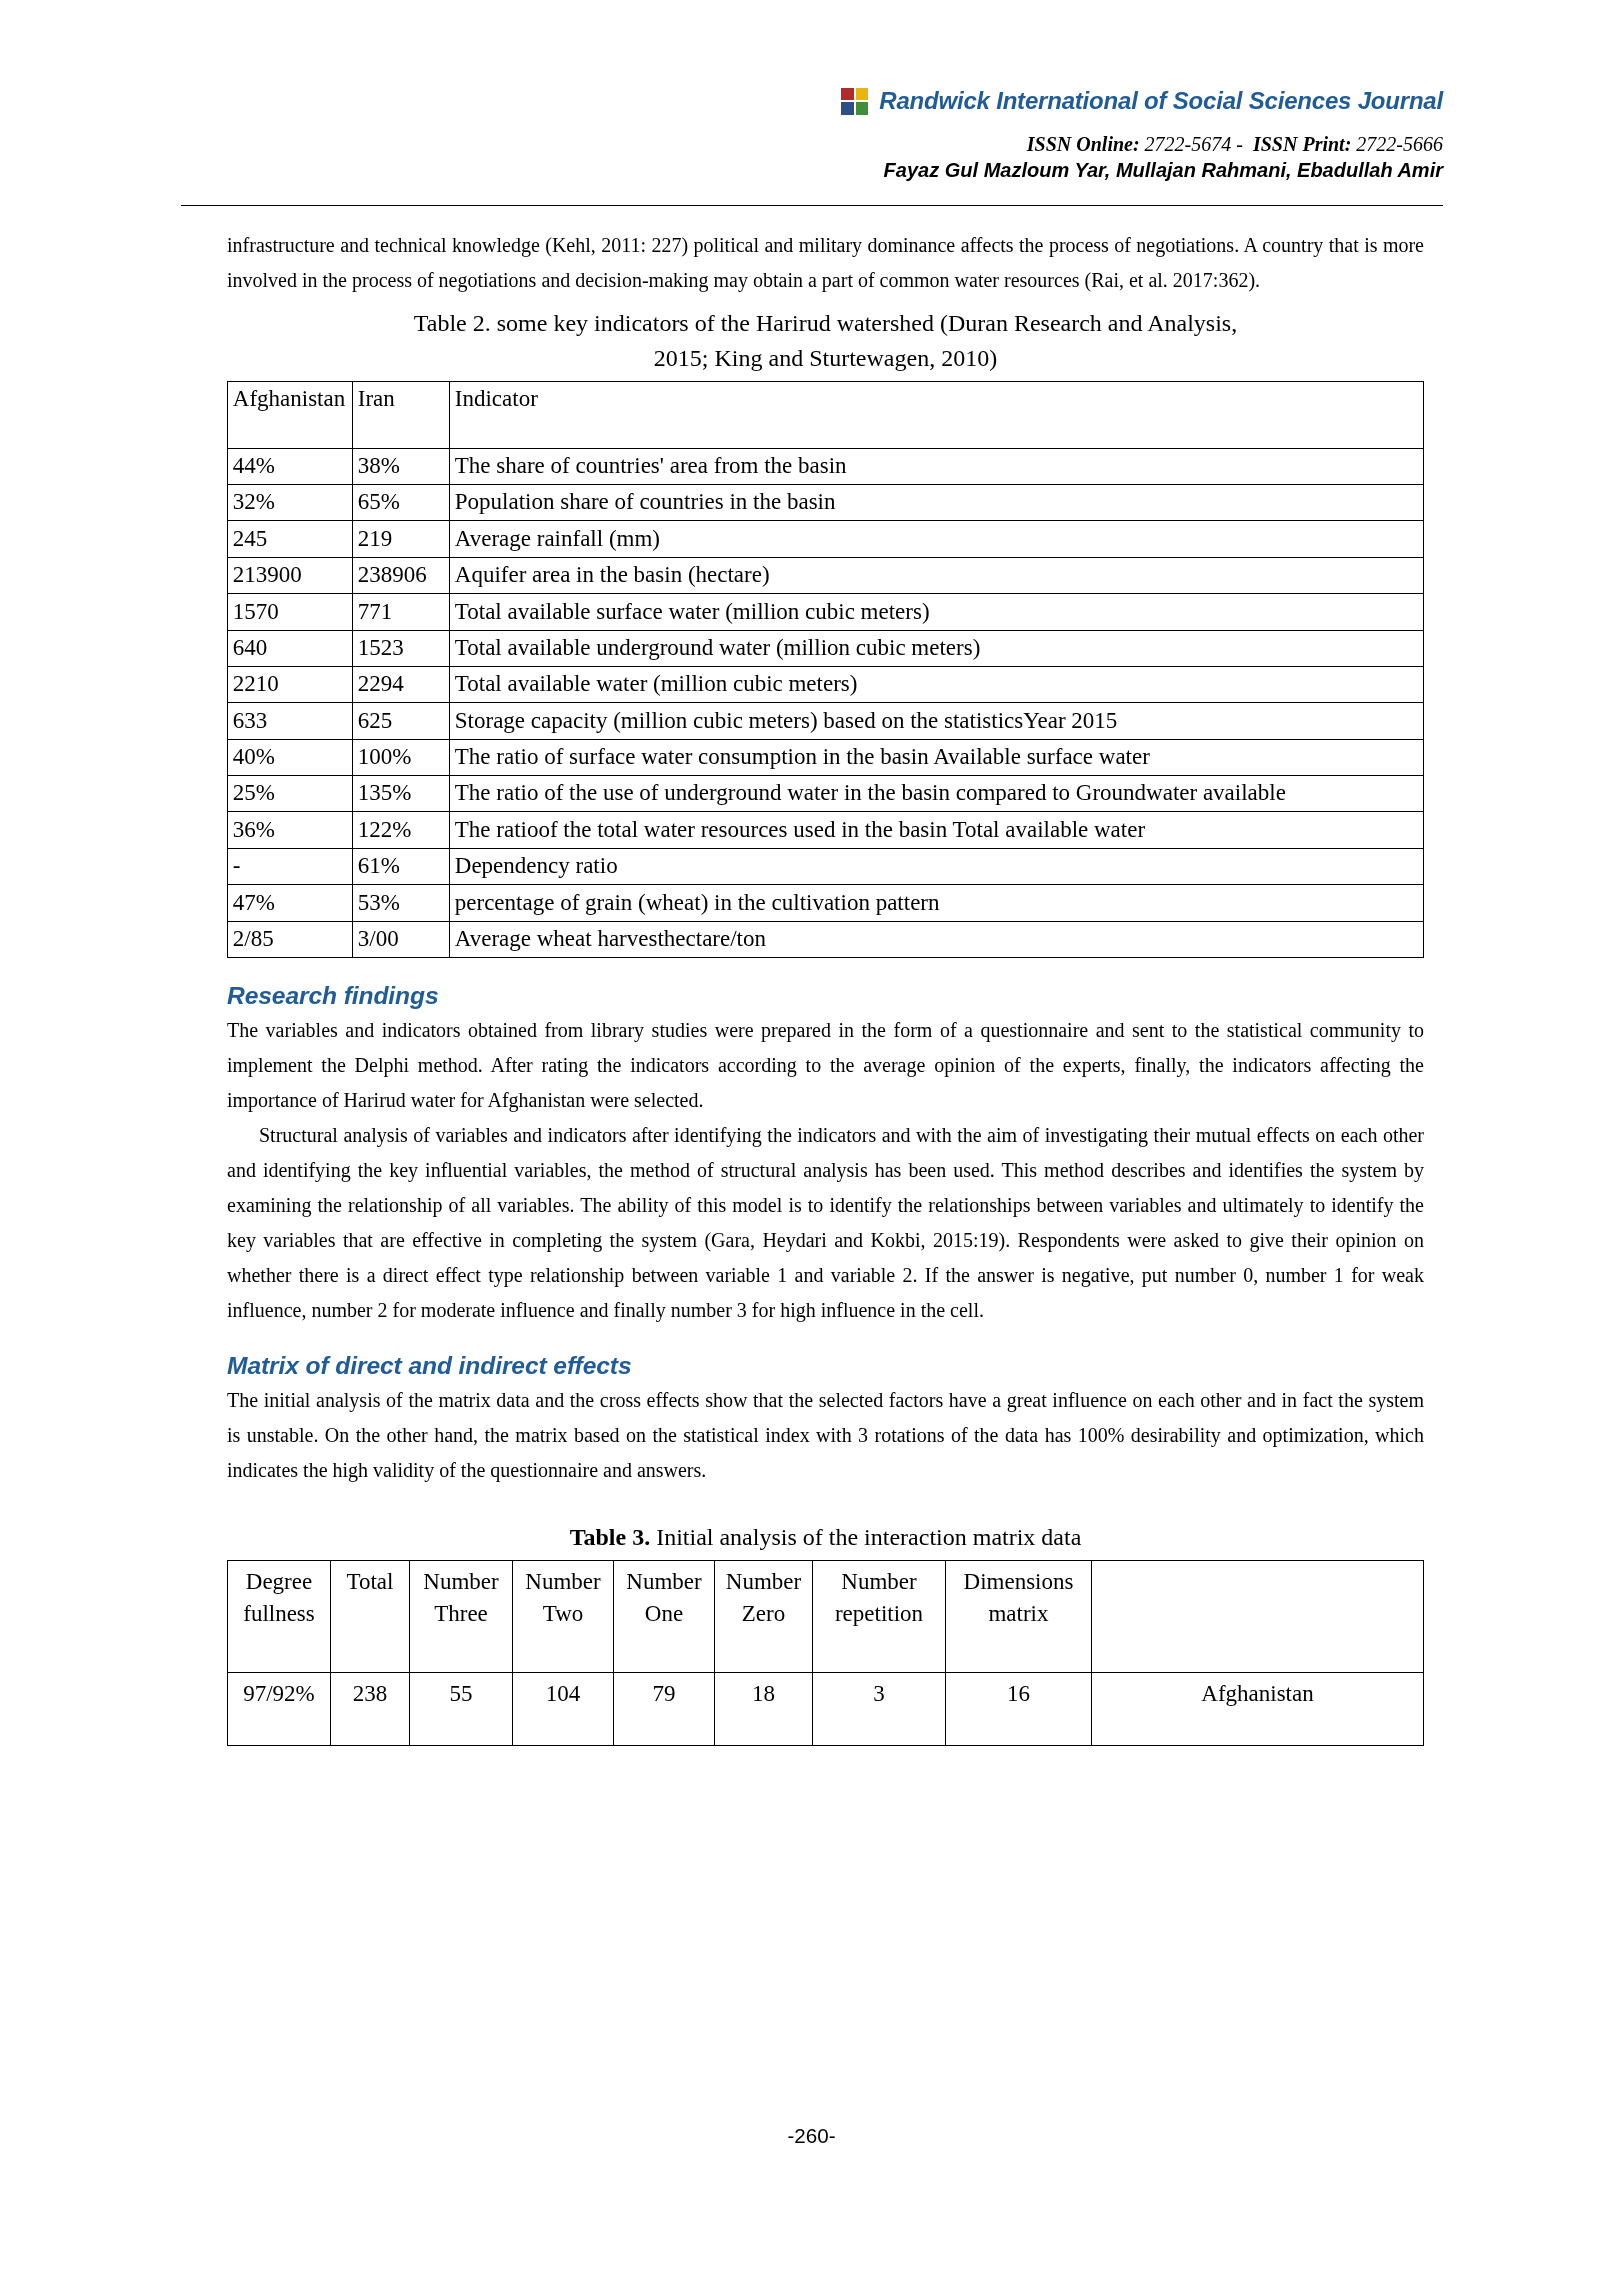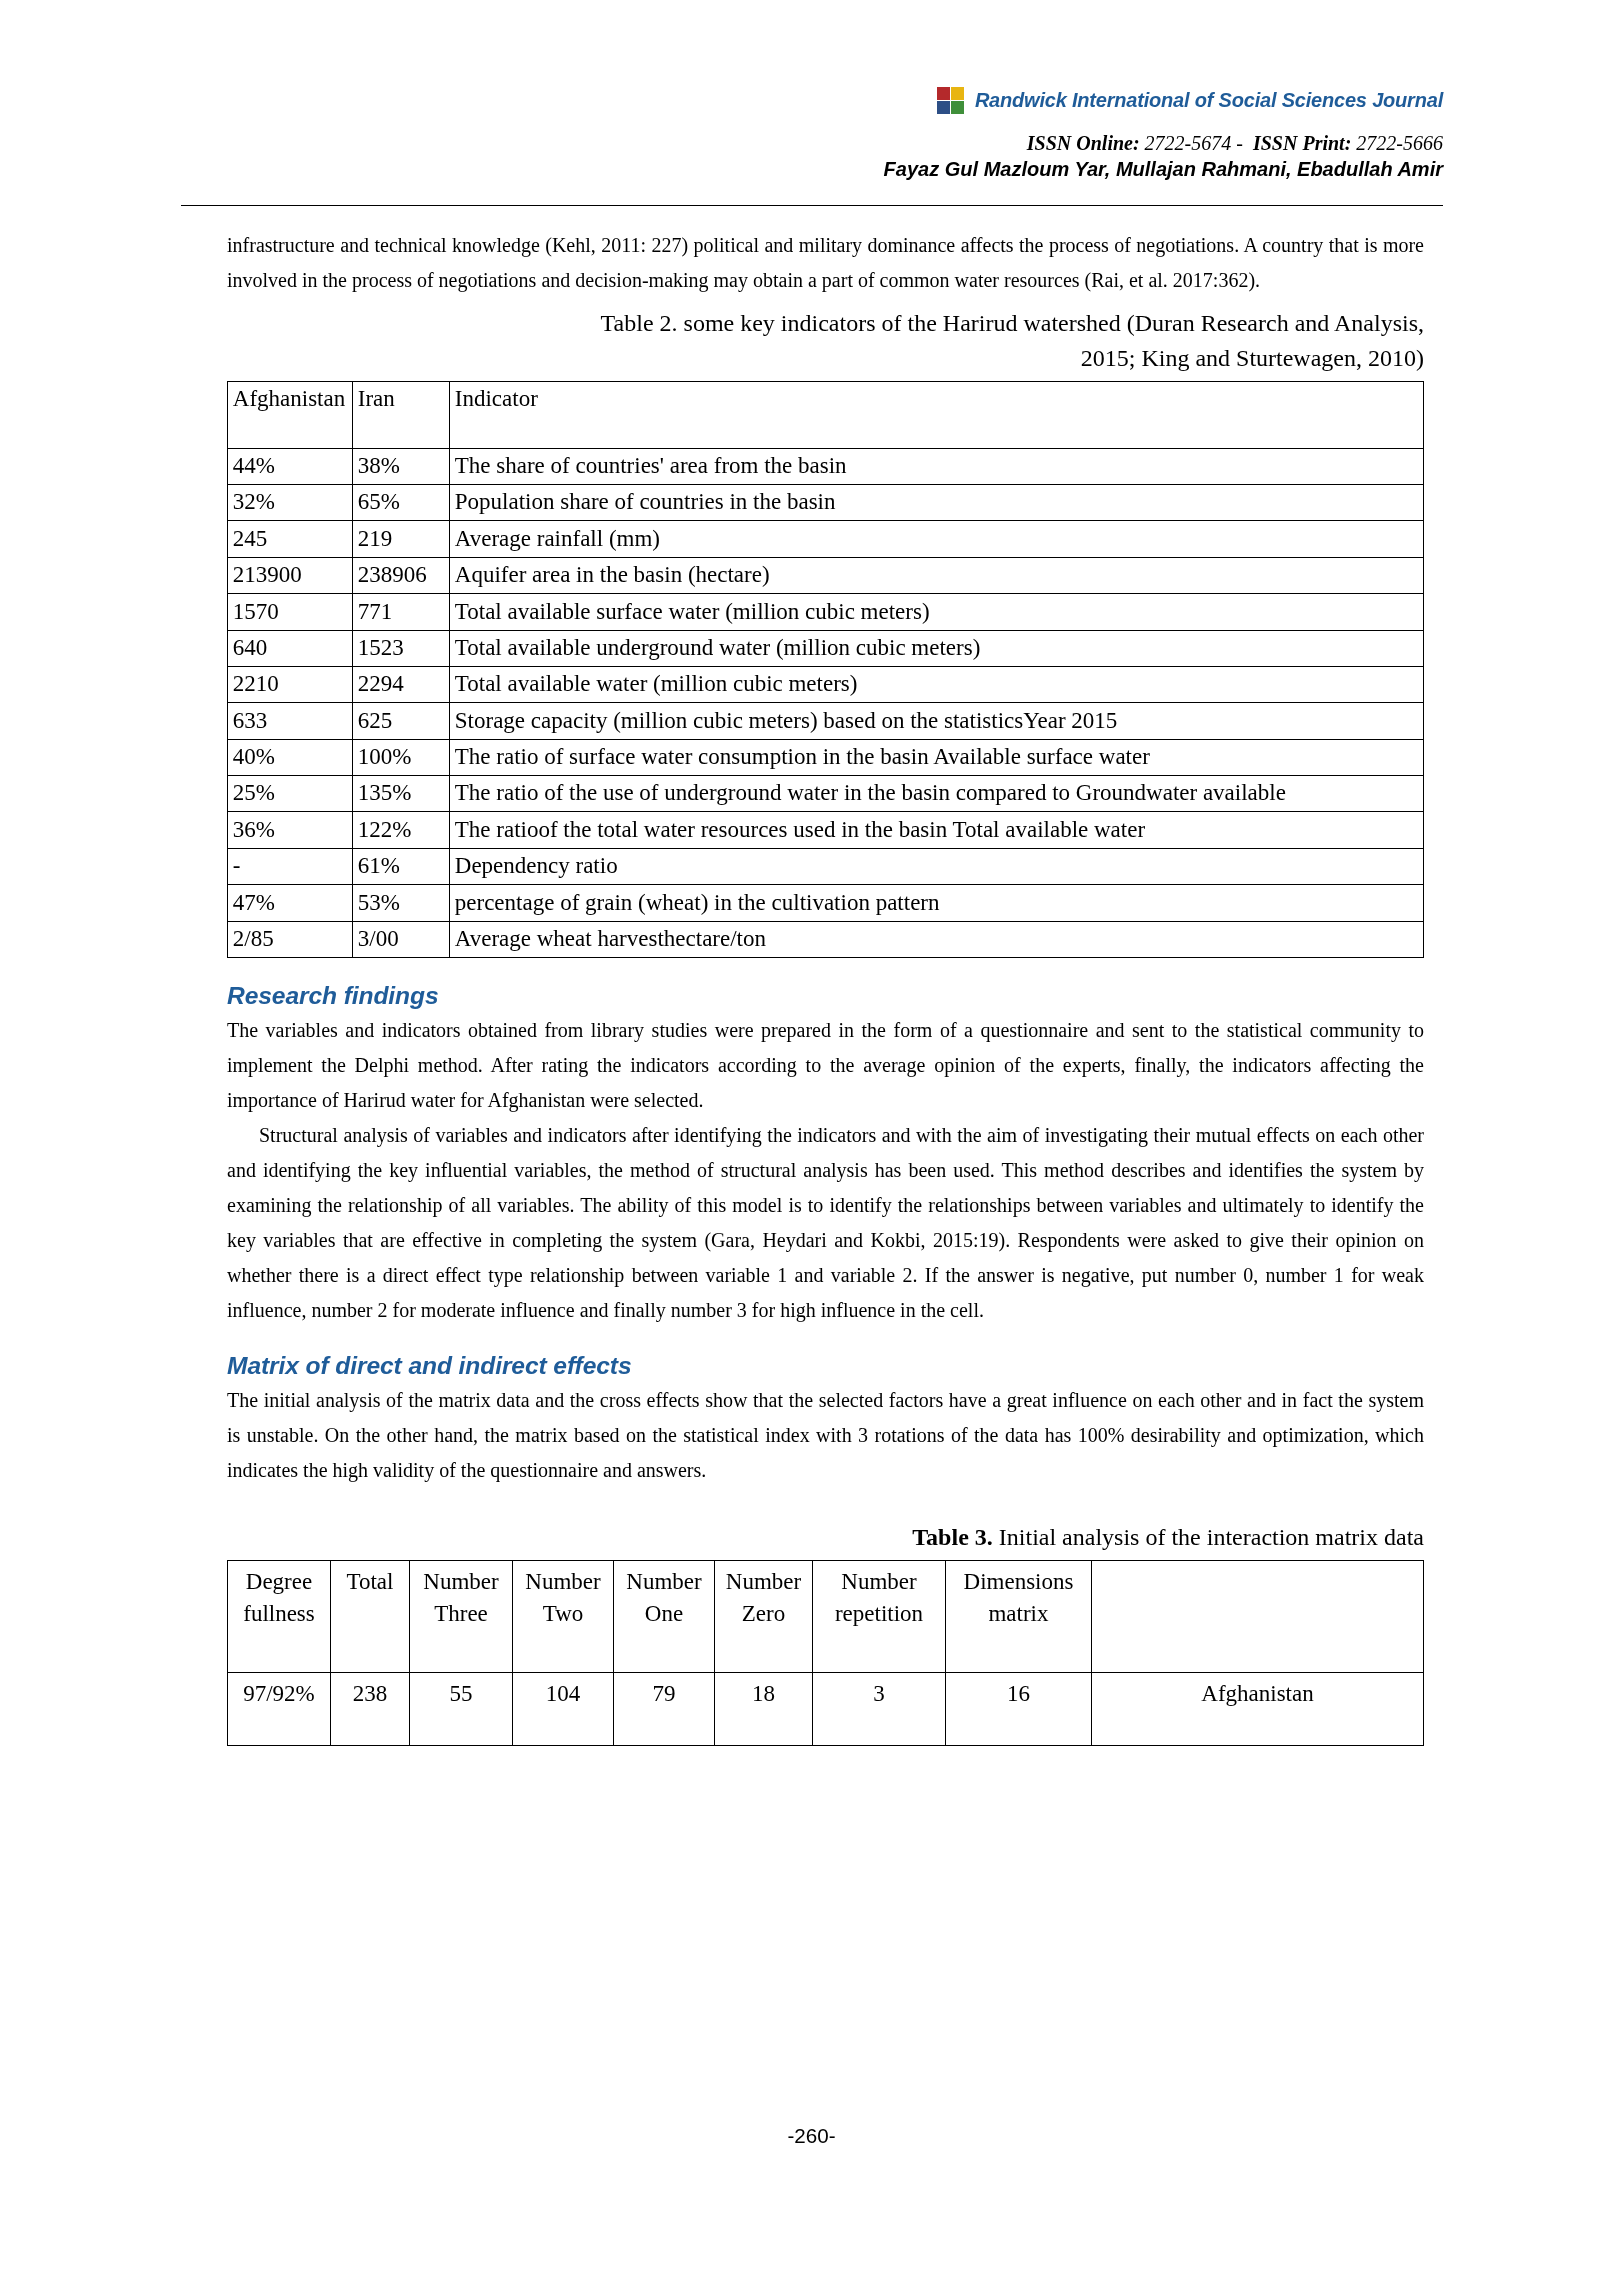--- a/index.html
+++ b/index.html
@@ -51,21 +51,21 @@
   .journal-logo i { display: block; width: 100%; height: 100%; }
   .logo-q1 { background: #b4292b; }
   .logo-q2 { background: #e8b511; }
   .logo-q3 { background: #2d4f86; }
   .logo-q4 { background: #3f8f3a; }
 
   .journal-title {
     font-family: "Liberation Sans", sans-serif;
     font-style: italic;
     font-weight: bold;
-    font-size: 20px;
+    font-size: 24px;
     color: #1f5c99;
     letter-spacing: -0.2px;
   }
   .header-line2 {
     margin-top: 18px;
     font-family: "Liberation Serif", serif;
     font-size: 20px;
     white-space: nowrap;
   }
   .header-line2 .is-b { font-weight: bold; font-style: italic; }
@@ -100,21 +100,21 @@
     line-height: 35px;
     text-align: justify;
     text-justify: inter-word;
   }
   p.body.indent { text-indent: 32px; }
 
   .caption {
     margin: 8px 0 4.8px 0;
     font-size: 24px;
     line-height: 35px;
-    text-align: right;
+    text-align: center;
   }
   .caption .lbl { font-weight: bold; }
 
   h2.section {
     font-family: "Liberation Sans", sans-serif;
     font-style: italic;
     font-weight: bold;
     font-size: 24.6px;
     color: #1f5c99;
     margin: 20.6px 0 1.6px 0;

